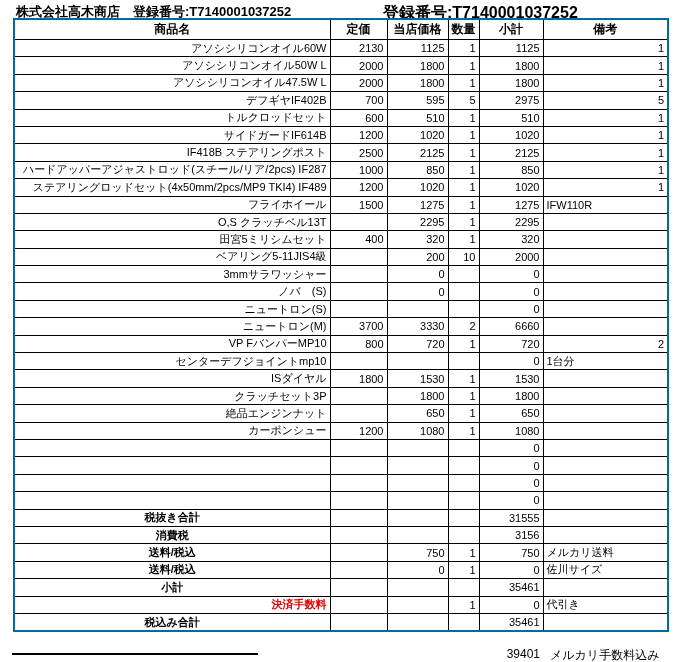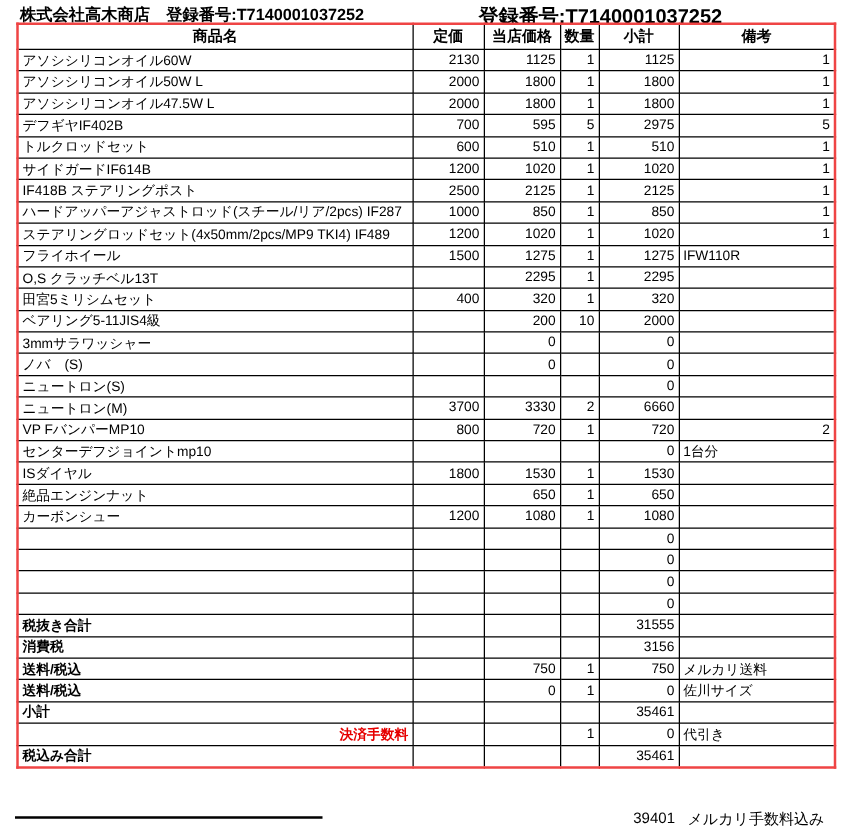--- a/index.html
+++ b/index.html
@@ -8,37 +8,37 @@
     background:#ffffff; color:#000000;
     font-family:"Liberation Sans","DejaVu Sans",sans-serif;
     overflow:hidden;
   }
   .top-left  { position:absolute; left:16px;  top:3px; font-weight:bold; font-size:13px; white-space:nowrap; }
   .top-right { position:absolute; left:383px; top:3px; font-weight:bold; font-size:16px; white-space:nowrap; }
 
   table.price {
     position:absolute; left:13px; top:18px; width:654px;
     border-collapse:collapse; table-layout:fixed;
-    border:2px solid #ef4444;
+    border:2px solid #0369a1;
   }
   table.price th, table.price td {
     border:1px solid #000;
     padding:0 3px;
     overflow:hidden; white-space:nowrap;
   }
   table.price th {
     font-size:12px; font-weight:bold; text-align:center;
     height:19px; background:#ffffff;
   }
   table.price td { font-size:11px; height:16.4px; vertical-align:middle; }
 
-  td.c-name   { text-align:left; }
+  td.c-name   { text-align:right; }
   td.c-num    { text-align:right; }
   td.c-remark { text-align:left; }
-  td.nm-t  { text-align:left; font-weight:bold; }
+  td.nm-t  { text-align:center; font-weight:bold; }
   td.nm-tr { text-align:right; font-weight:bold; color:#e60000; }
   td.rk-r  { text-align:right; }
   td.rk-l  { text-align:left; }
 
   .footer-line {
     position:absolute; left:13px; top:647px; width:654px;
     display:flex; font-size:12px; align-items:flex-start;
   }
   .footer-num  { display:inline-block; width:527px; text-align:right; }
   .footer-text { margin-left:10px; }
@@ -248,20 +248,28 @@
 
       <tr>
         <td class="c-name">ISダイヤル</td>
         <td class="c-num">1800</td>
         <td class="c-num">1530</td>
         <td class="c-num">1</td>
         <td class="c-num">1530</td>
         <td class="c-remark"></td>
       </tr>
 
+      <tr>
+        <td class="c-name">クラッチセット3P</td>
+        <td class="c-num"></td>
+        <td class="c-num">1800</td>
+        <td class="c-num">1</td>
+        <td class="c-num">1800</td>
+        <td class="c-remark"></td>
+      </tr>
 
       <tr>
         <td class="c-name">絶品エンジンナット</td>
         <td class="c-num"></td>
         <td class="c-num">650</td>
         <td class="c-num">1</td>
         <td class="c-num">650</td>
         <td class="c-remark"></td>
       </tr>
 

